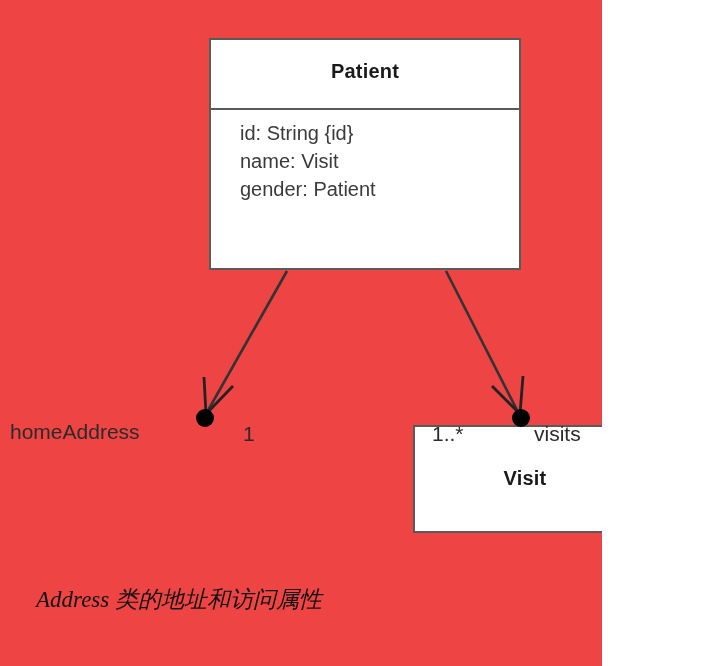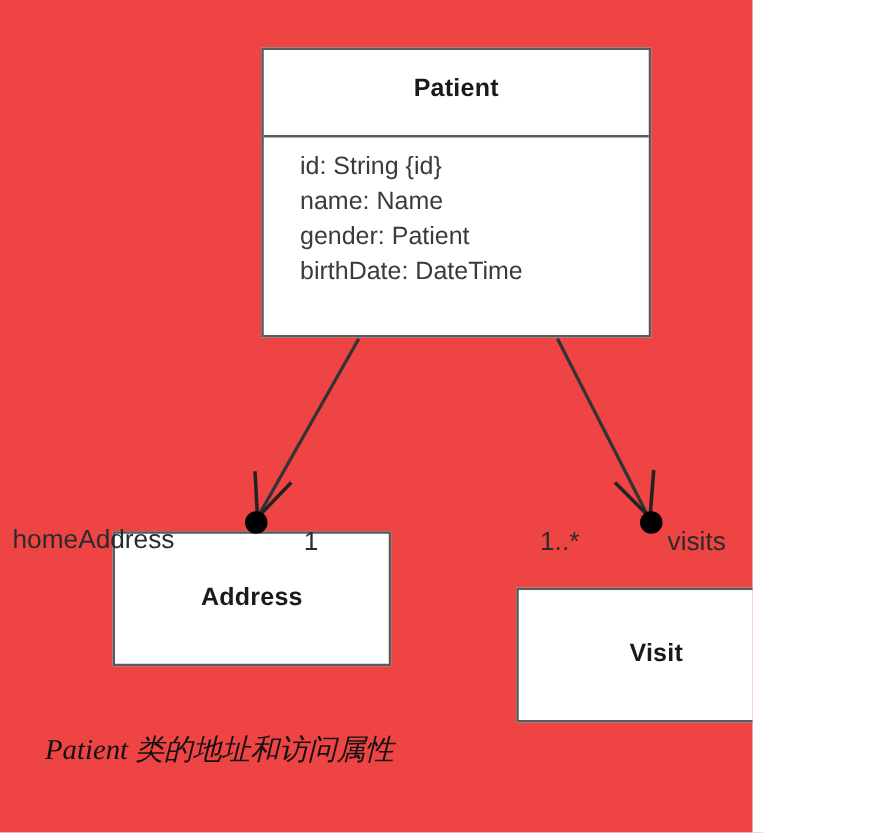--- a/index.html
+++ b/index.html
@@ -88,21 +88,20 @@
     right: 0;
     top: 40px;
   }
 
   
   #visit-class {
     left: 413px;
     top: 425px;
     width: 224px;
     height: 108px;
-    margin-top: 45px;
   }
 
   
   #assoc-layer {
     position: absolute;
     left: 0;
     top: 0;
     width: 706px;
     height: 666px;
     pointer-events: none;
@@ -139,29 +138,25 @@
 </head>
 <body>
 
 <div id="canvas">
 
   <div class="uml-class" id="patient-class">
     <div class="uml-class-name">Patient</div>
     <div class="uml-divider"></div>
     <div class="uml-attrs">
       <div class="attr-line">id: String {id}</div>
-      <div class="attr-line">name: Name</div>
+      <div class="attr-line">name: Visit</div>
       <div class="attr-line">gender: Patient</div>
-      <div class="attr-line">birthDate: DateTime</div>
     </div>
   </div>
 
-  <div class="uml-class" id="address-class">
-    <div class="uml-class-name">Address</div>
-  </div>
 
   <div class="uml-class" id="visit-class">
     <div class="uml-class-name">Visit</div>
   </div>
 
   <svg id="assoc-layer" width="706" height="666" viewBox="0 0 706 666">
 
     <g>
       <line x1="287" y1="271" x2="206" y2="414" stroke="#333333" stroke-width="2.6"></line>
 
@@ -183,16 +178,16 @@
 
   <div class="assoc-label" id="label-home-address">homeAddress</div>
 
   <div class="assoc-label" id="label-mult-one">1</div>
 
   <div class="assoc-label" id="label-mult-many">1..*</div>
 
   <div class="assoc-label" id="label-visits">visits</div>
 
   <div id="caption">
-    <div class="caption-line">Patient 类的地址和访问属性</div>
+    <div class="caption-line">Address 类的地址和访问属性</div>
   </div>
 
 </div>
 
 </body></html>

